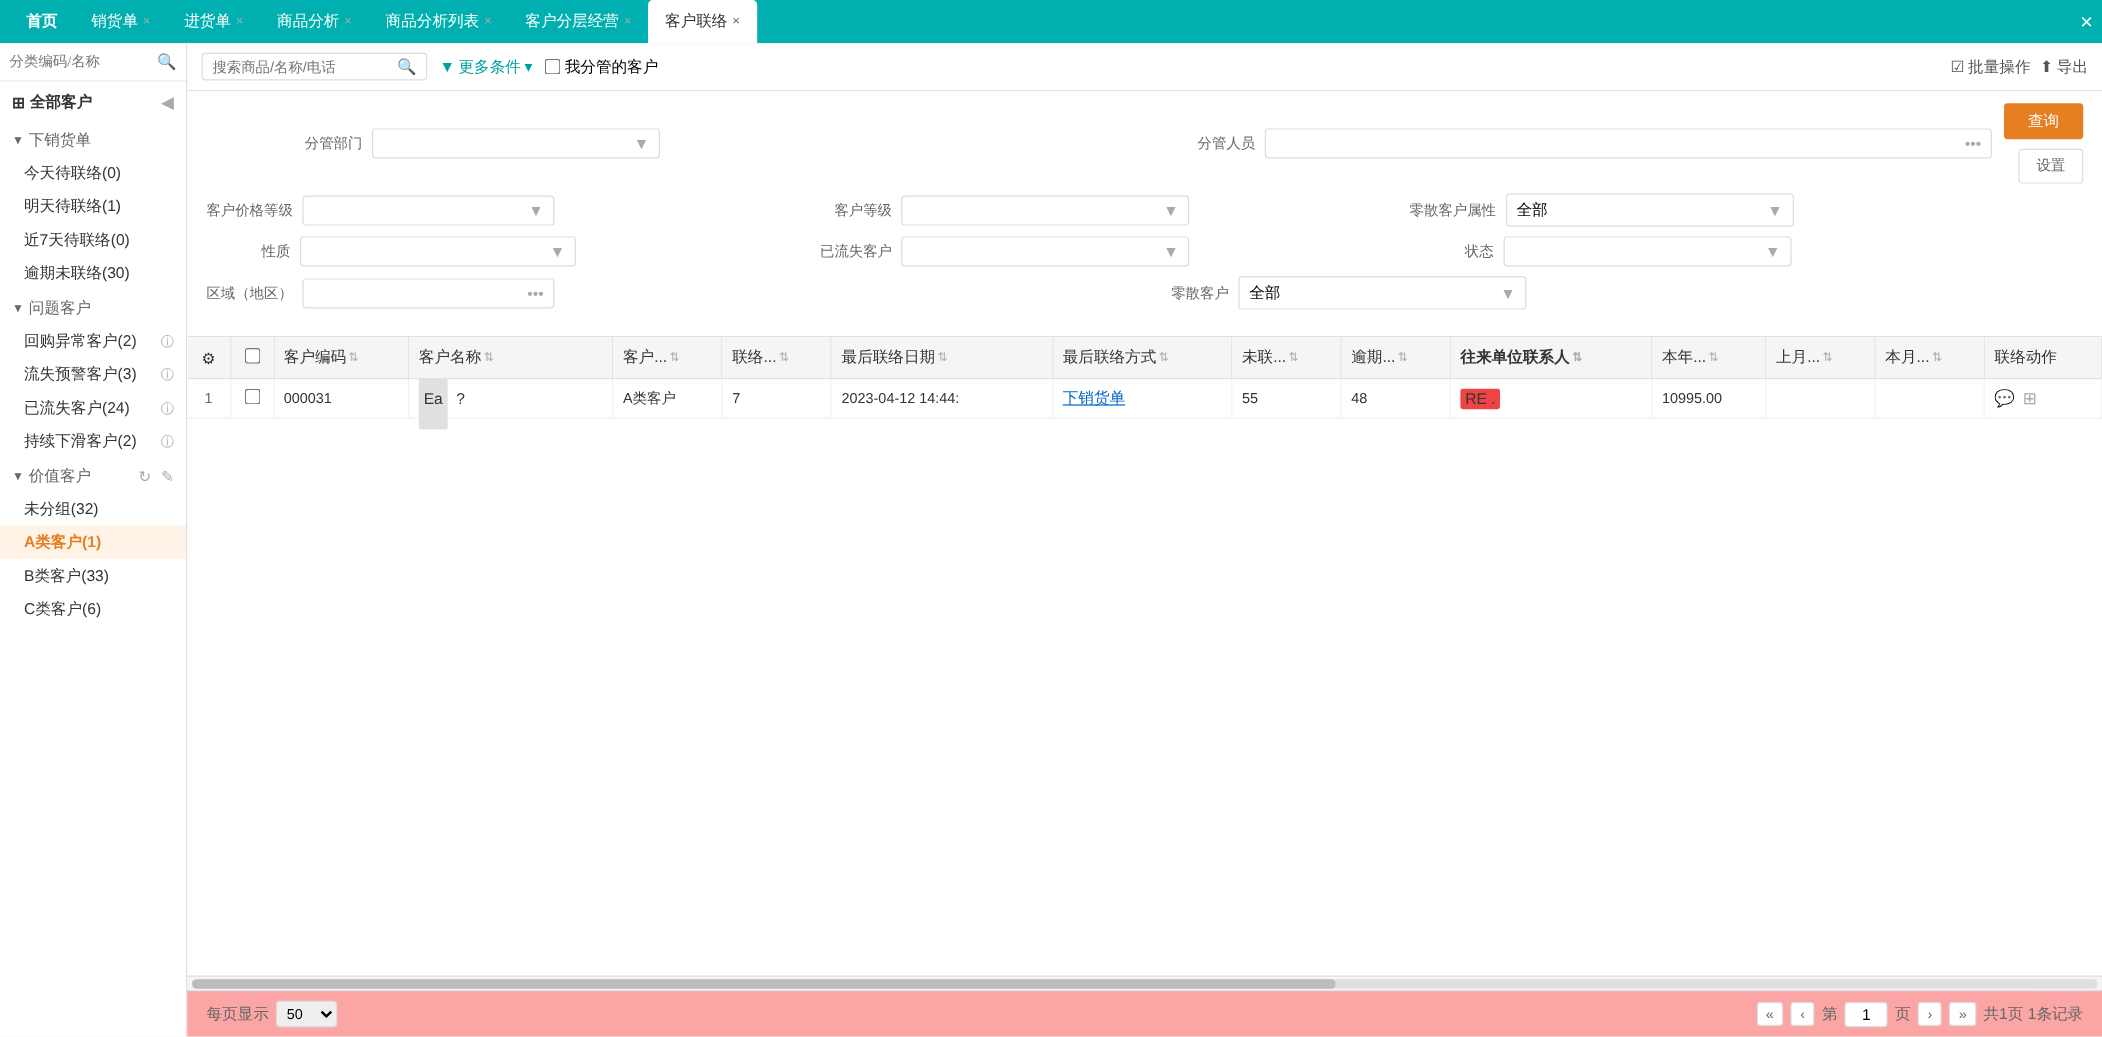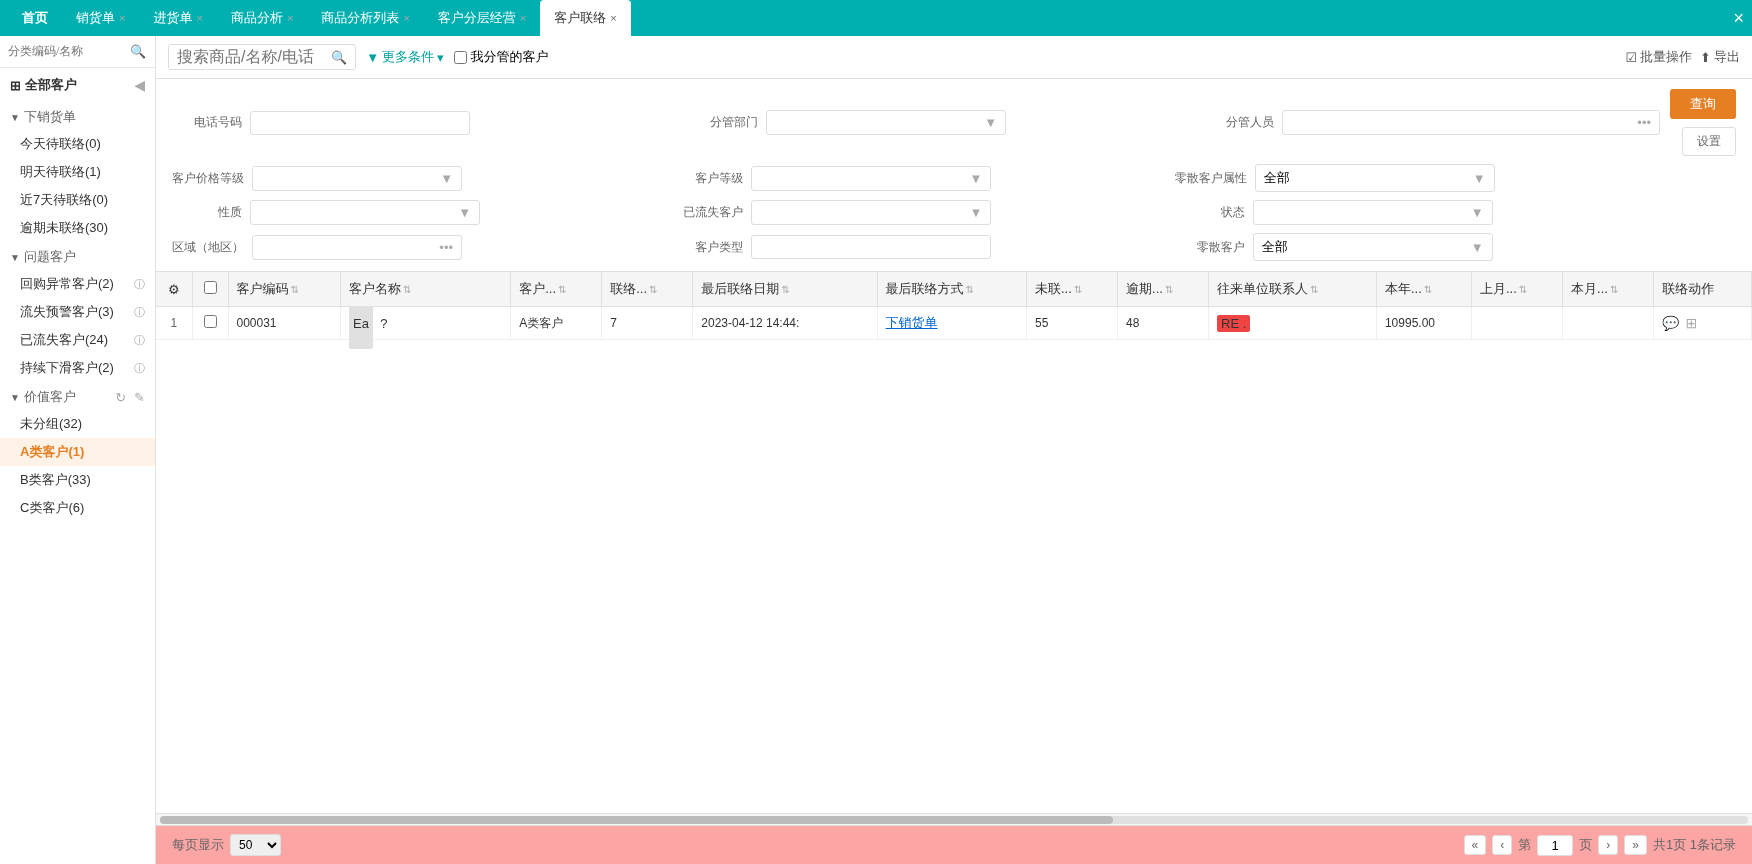--- a/index.html
+++ b/index.html
@@ -80,21 +80,21 @@
     .filter-bar {
       display: flex; align-items: center; gap: 10px;
       padding: 8px 12px; background: #fff; border-bottom: 1px solid #e0e0e0;
       flex-shrink: 0;
     }
     .filter-search {
       display: flex; align-items: center;
       border: 1px solid #ddd; border-radius: 3px;
       padding: 3px 8px; gap: 4px;
     }
-    .filter-search input { border: none; outline: none; font-size: 16px; width: 150px; }
+    .filter-search input { border: none; outline: none; font-size: 12px; width: 150px; }
     .filter-more {
       display: flex; align-items: center; gap: 3px;
       color: #00a0a0; cursor: pointer; font-size: 12px;
     }
     .filter-checkbox {
       display: flex; align-items: center; gap: 4px;
       font-size: 12px; cursor: pointer;
     }
     .filter-actions { margin-left: auto; display: flex; gap: 8px; align-items: center; }
     .batch-btn, .export-btn {
@@ -103,21 +103,21 @@
     }
 
     
     .adv-filter {
       background: #fff; border-bottom: 1px solid #e0e0e0; padding: 10px 16px;
       flex-shrink: 0;
     }
     .adv-filter-row {
       display: flex; align-items: center; gap: 0; margin-bottom: 8px;
     }
-    .adv-filter-row:last-child { margin-bottom: 0; }
+    .adv-filter-row:last-child { margin-bottom: 12px; }
     .filter-field {
       display: flex; align-items: center; flex: 1; gap: 8px; min-width: 0;
     }
     .filter-label {
       color: #666; white-space: nowrap; font-size: 12px; min-width: 70px; text-align: right;
     }
     .filter-input {
       flex: 1; border: 1px solid #ddd; border-radius: 3px; padding: 4px 8px;
       font-size: 12px; outline: none; min-width: 0;
     }
@@ -328,24 +328,20 @@
         <div class="export-btn">
           <span>⬆</span>
           <span>导出</span>
         </div>
       </div>
     </div>
 
     <div class="adv-filter">
 
       <div class="adv-filter-row">
-        <div class="filter-field">
-          <span class="filter-label">电话号码</span>
-          <input class="filter-input" style="max-width: 220px;">
-        </div>
         <div style="flex:0 0 60px;"></div>
         <div class="filter-field">
           <span class="filter-label">分管部门</span>
           <div class="filter-select" style="max-width:240px;">
             <span></span>
             <span class="arrow">▼</span>
           </div>
         </div>
         <div style="flex:0 0 60px;"></div>
         <div class="filter-field">
@@ -417,24 +413,20 @@
 
       <div class="adv-filter-row">
         <div class="filter-field">
           <span class="filter-label">区域（地区）</span>
           <div style="display:flex;align-items:center;flex:1;border:1px solid #ddd;border-radius:3px;padding:4px 8px;max-width:210px;">
             <span style="flex:1;"></span>
             <span class="filter-dots">•••</span>
           </div>
         </div>
         <div style="flex:0 0 60px;"></div>
-        <div class="filter-field">
-          <span class="filter-label">客户类型</span>
-          <input class="filter-input" style="max-width: 240px;">
-        </div>
         <div style="flex:0 0 60px;"></div>
         <div class="filter-field">
           <span class="filter-label">零散客户</span>
           <div class="filter-select" style="max-width:240px;">
             <span>全部</span>
             <span class="arrow">▼</span>
           </div>
         </div>
         <div style="flex:0 0 120px;"></div>
       </div>
@@ -491,21 +483,21 @@
                 <span>未联...</span>
                 <span class="sort-icon">⇅</span>
               </div>
             </th>
             <th>
               <div class="col-sort">
                 <span>逾期...</span>
                 <span class="sort-icon">⇅</span>
               </div>
             </th>
-            <th style="min-width:100px;">
+            <th style="min-width:100px;font-weight:bold;">
               <div class="col-sort">
                 <span>往来单位联系人</span>
                 <span class="sort-icon">⇅</span>
               </div>
             </th>
             <th>
               <div class="col-sort">
                 <span>本年...</span>
                 <span class="sort-icon">⇅</span>
               </div>

